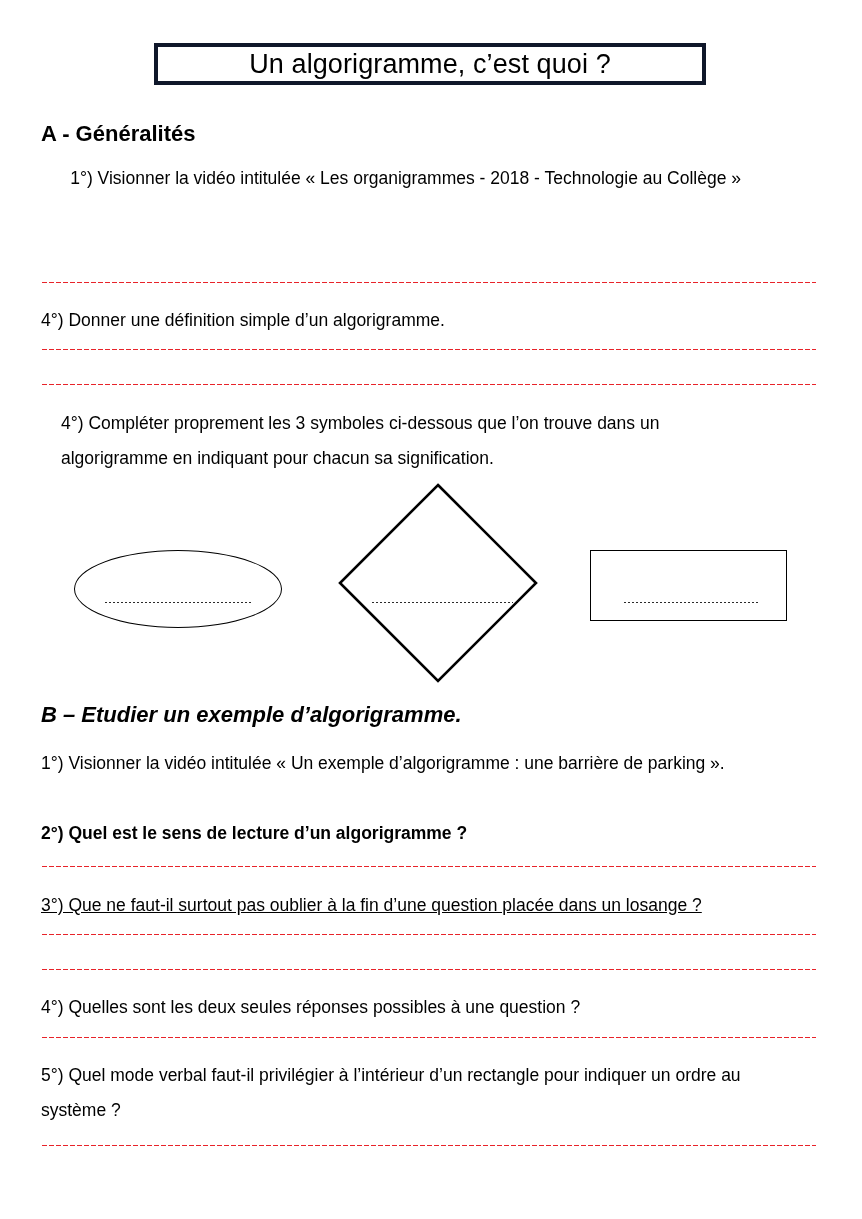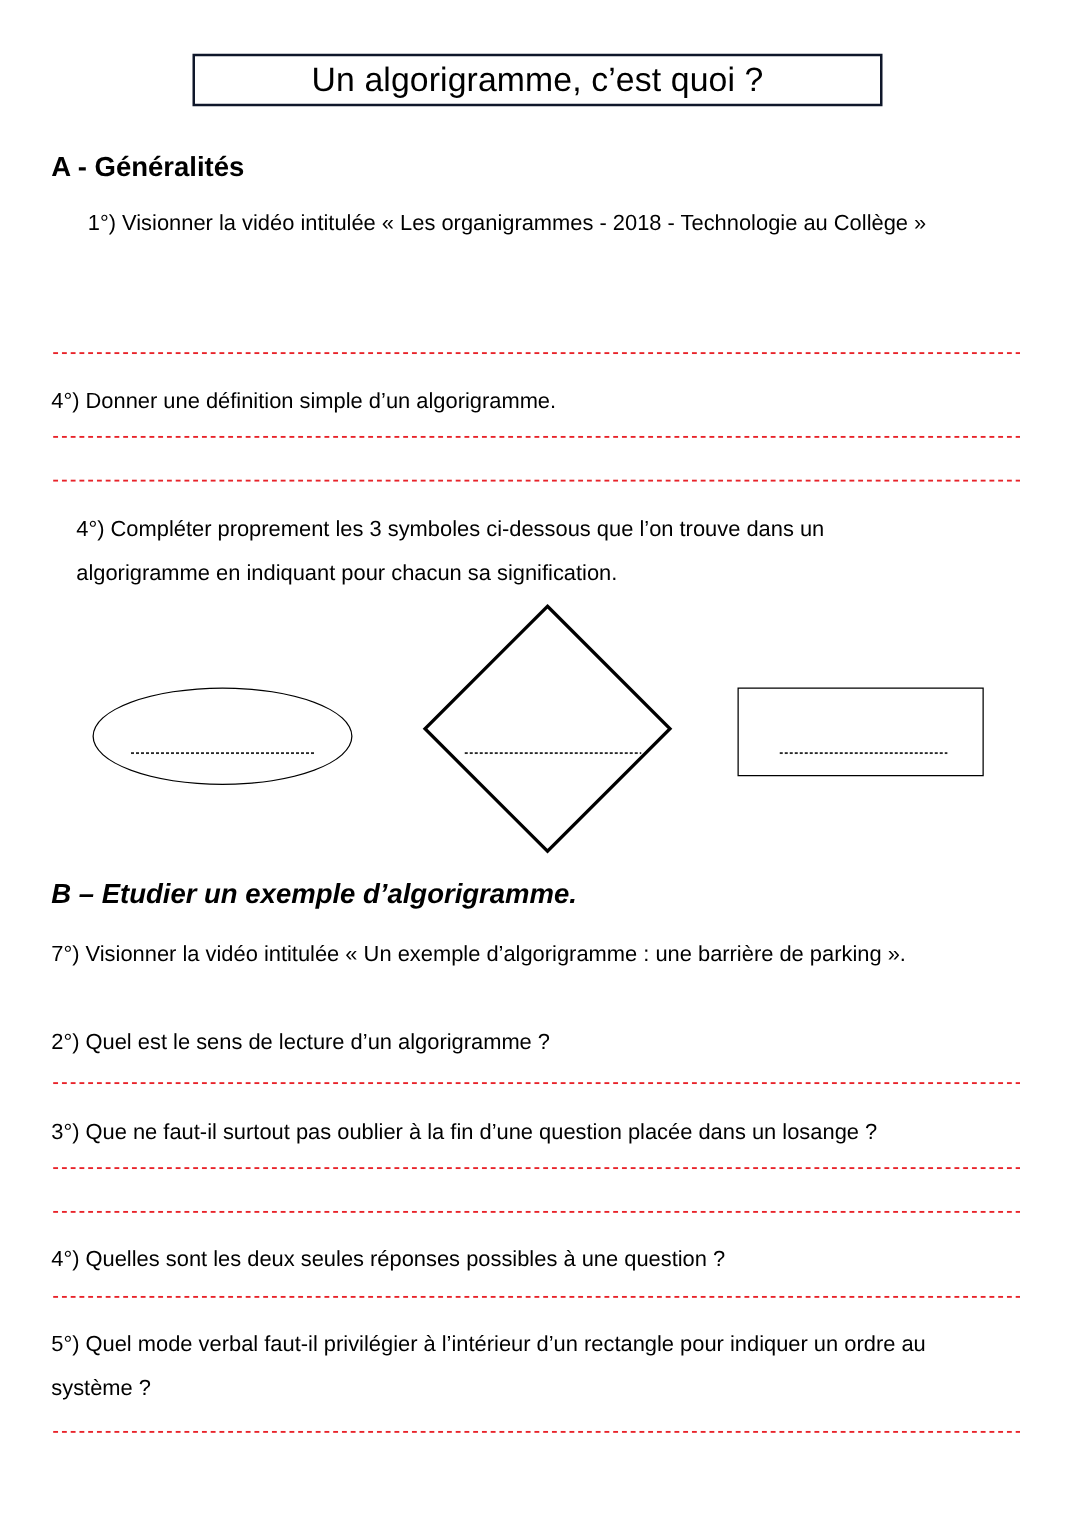--- a/index.html
+++ b/index.html
@@ -24,21 +24,21 @@
     box-sizing: border-box;
   }
 
   
   .title-box {
     position: absolute;
     left: 154px;
     top: 43px;
     width: 552px;
     height: 42px;
-    border: 2px solid #0f172a;
+    border: 4px solid #0f172a;
     box-sizing: border-box;
     display: flex;
     align-items: center;
     justify-content: center;
     background: #ffffff;
   }
   .title-text {
     font-size: 27px;
     line-height: 1;
     letter-spacing: 0.1px;
@@ -177,27 +177,27 @@
 
     <div class="shape-rect"></div>
   </div>
 
   <div class="shape-dots ellipse-dots"></div>
   <div class="shape-dots diamond-dots"></div>
   <div class="shape-dots rect-dots"></div>
 
   <div class="section-heading" id="heading-b">B – Etudier un exemple d’algorigramme.</div>
 
-  <div class="para" style="top:746px; left:41px; width:710px;">7°) Visionner la vidéo intitulée « Un exemple d’algorigramme : une barrière de parking ».</div>
-
-  <div class="para" style="top:816px; left:41px; width:760px;">2°) Quel est le sens de lecture d’un algorigramme ?</div>
+  <div class="para" style="top:746px; left:41px; width:710px;">1°) Visionner la vidéo intitulée « Un exemple d’algorigramme : une barrière de parking ».</div>
+
+  <div class="para" style="top:816px; left:41px; width:760px;font-weight:bold;">2°) Quel est le sens de lecture d’un algorigramme ?</div>
 
   <div class="dotline" style="top:865px; width:775px;"></div>
 
-  <div class="para" style="top:888px; left:41px; width:790px;">3°) Que ne faut-il surtout pas oublier à la fin d’une question placée dans un losange ?</div>
+  <div class="para" style="top:888px; left:41px; width:790px;text-decoration:underline;">3°) Que ne faut-il surtout pas oublier à la fin d’une question placée dans un losange ?</div>
 
   <div class="dotline" style="top:933px; width:775px;"></div>
 
   <div class="dotline" style="top:968px; width:775px;"></div>
 
   <div class="para" style="top:990px; left:41px; width:760px;">4°) Quelles sont les deux seules réponses possibles à une question ?</div>
 
   <div class="dotline" style="top:1036px; width:775px;"></div>
 
   <div class="para" style="top:1058px; left:41px; width:745px;">5°) Quel mode verbal faut-il privilégier à l’intérieur d’un rectangle pour indiquer un ordre au système ?</div>

